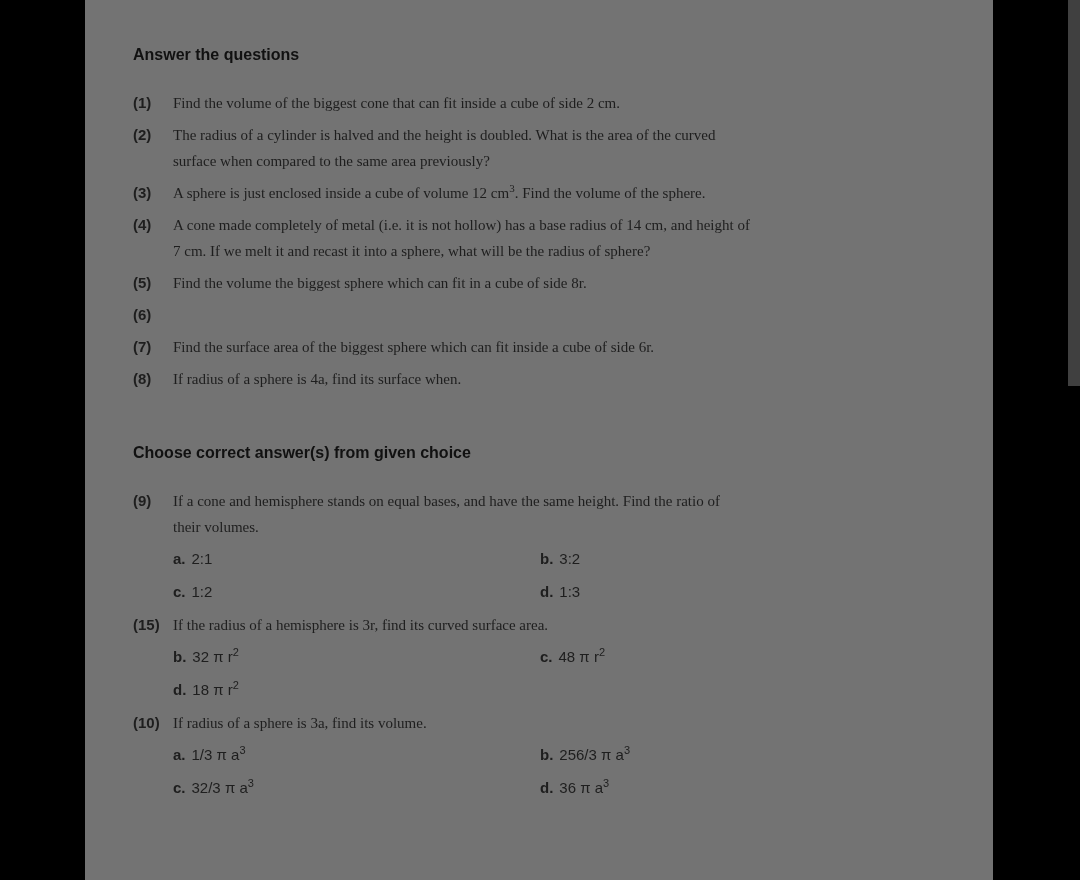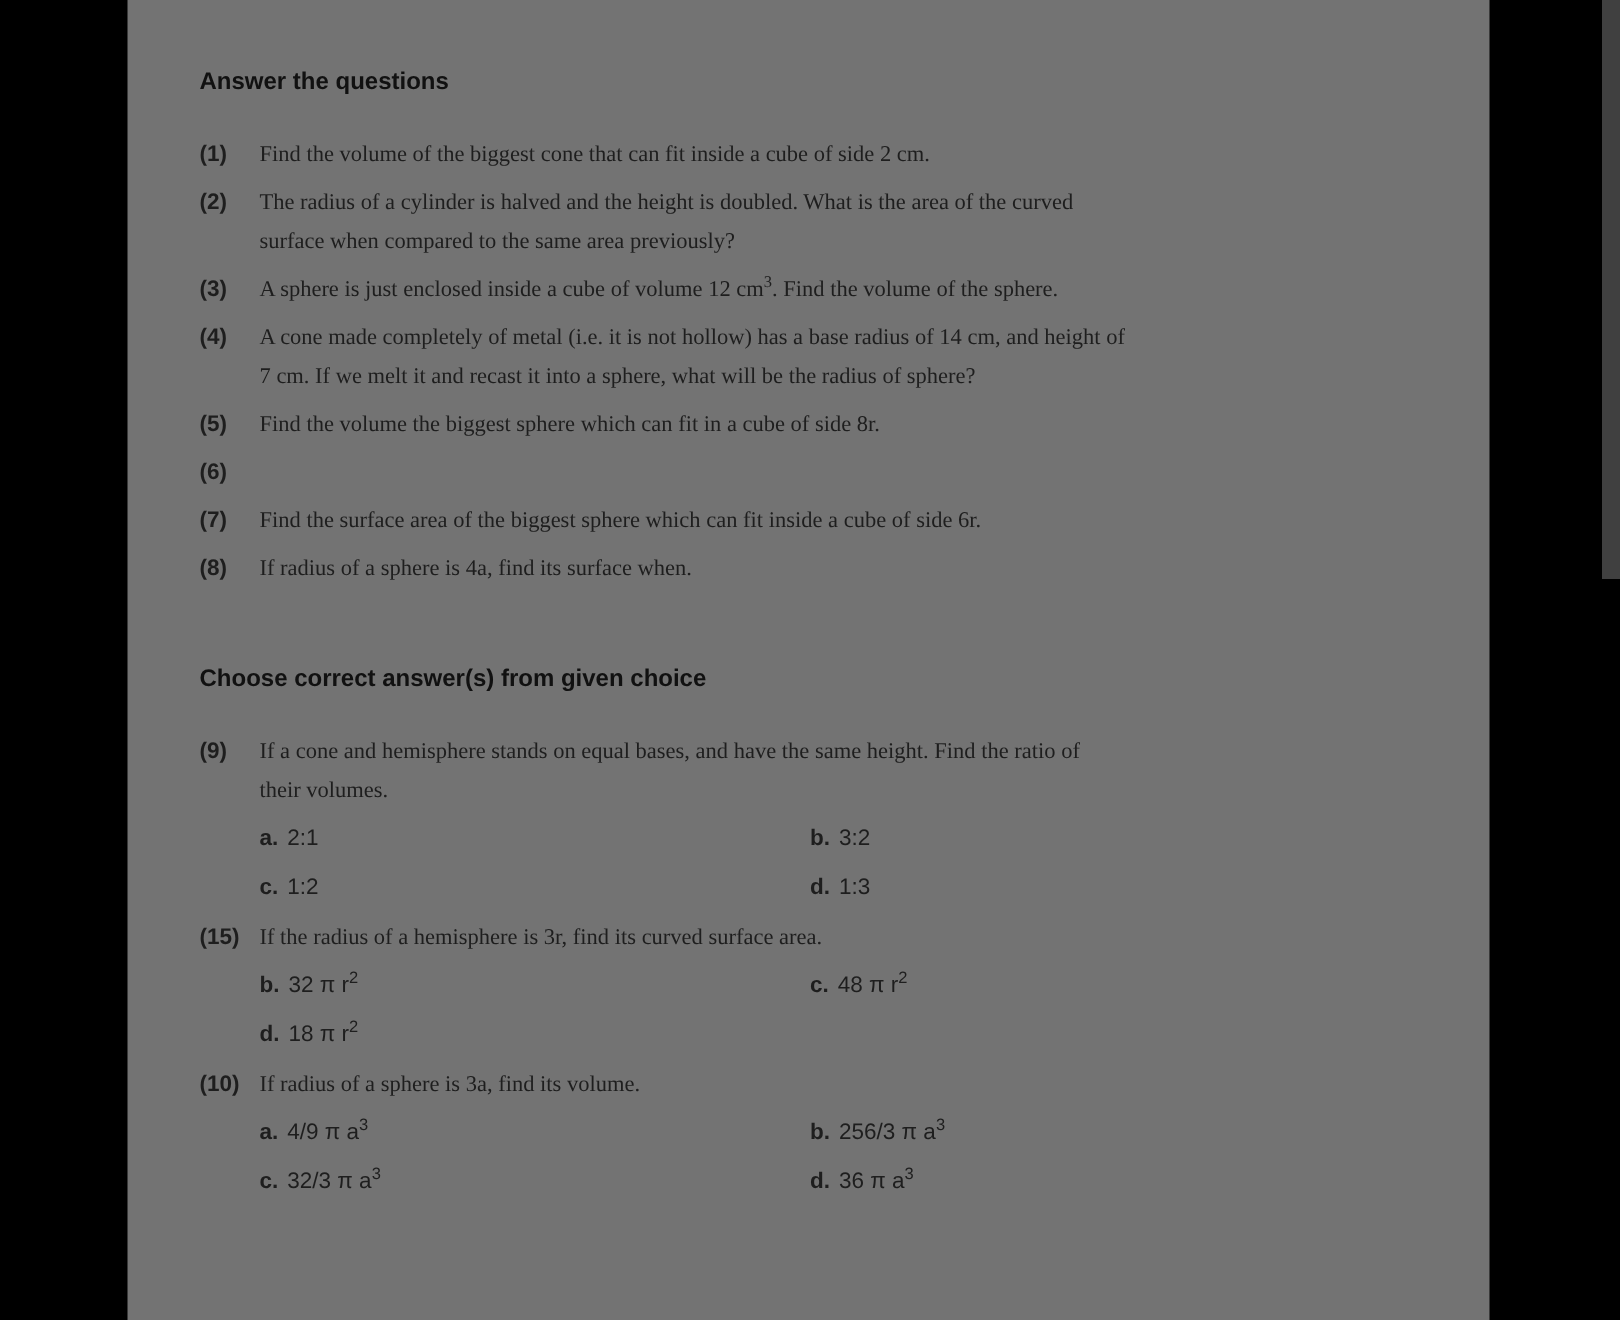--- a/index.html
+++ b/index.html
@@ -135,21 +135,21 @@
           <div class="choice"><span class="clabel">d.</span><span class="ctext">18 π r</span><sup>2</sup></div>
         </div>
       </div>
 
       <div class="mcq">
         <div class="q">
           <span class="qnum">(10)</span>
           <div class="qtext">If radius of a sphere is 3a, find its volume.</div>
         </div>
         <div class="choices">
-          <div class="choice"><span class="clabel">a.</span><span class="ctext">4/9 π a</span><sup>3</sup></div>
+          <div class="choice"><span class="clabel">a.</span><span class="ctext">1/3 π a</span><sup>3</sup></div>
           <div class="choice"><span class="clabel">b.</span><span class="ctext">256/3 π a</span><sup>3</sup></div>
           <div class="choice"><span class="clabel">c.</span><span class="ctext">32/3 π a</span><sup>3</sup></div>
           <div class="choice"><span class="clabel">d.</span><span class="ctext">36 π a</span><sup>3</sup></div>
         </div>
       </div>
 
     </div>
   </div>
 
   <div class="scrollbar-thumb"></div>

